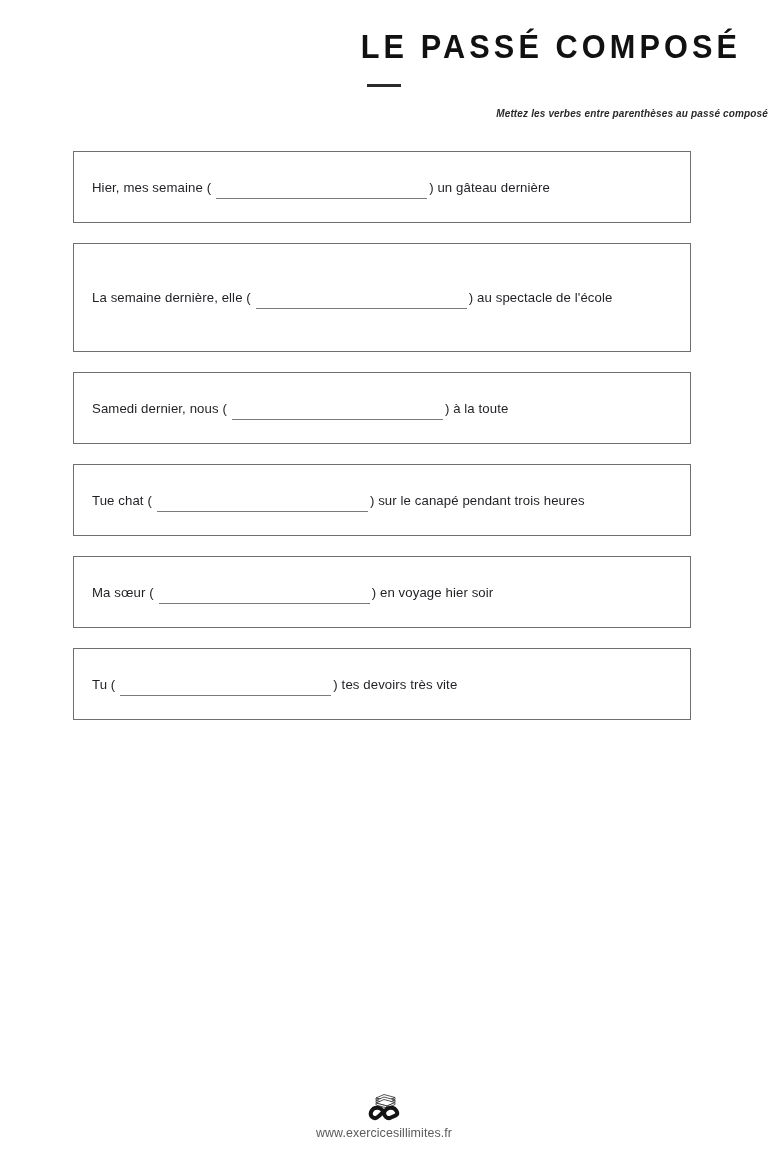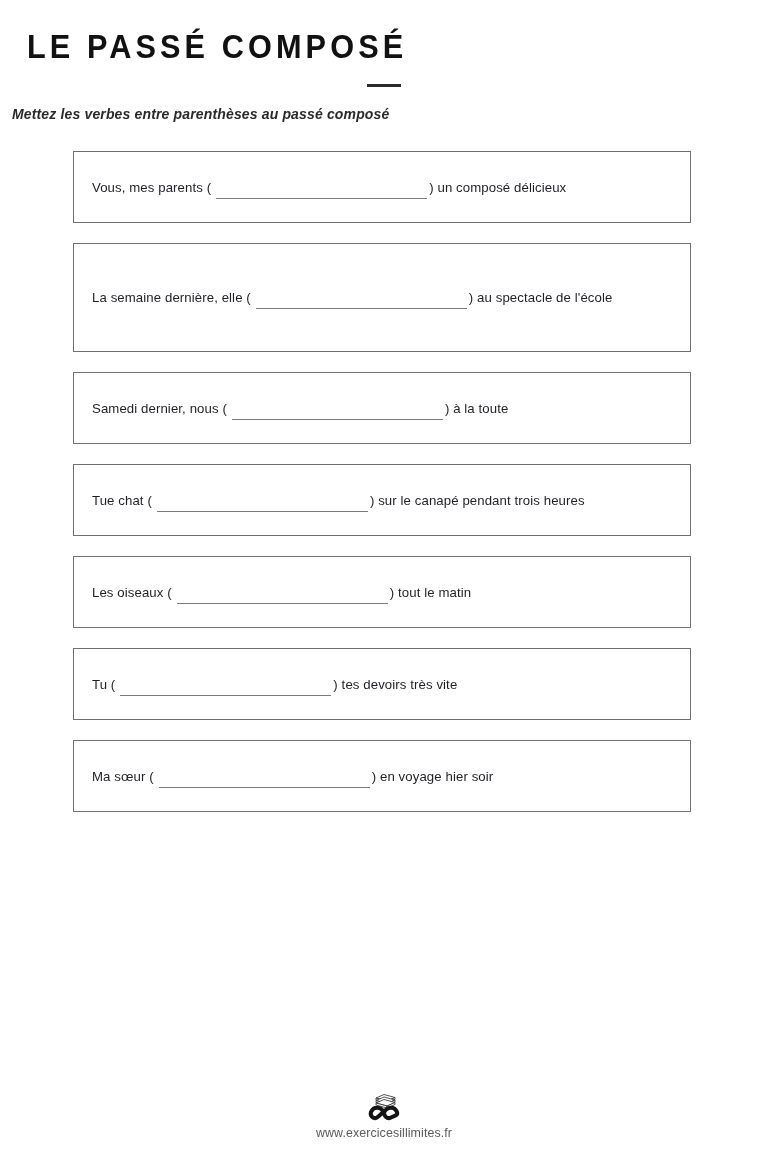--- a/index.html
+++ b/index.html
@@ -22,21 +22,21 @@
     height: 1152px;
     box-sizing: border-box;
     position: relative;
     display: flex;
     flex-direction: column;
   }
 
   
   .header {
     padding-top: 26px;
-    text-align: left;
+    text-align: right;
     flex: 0 0 auto;
   }
   .worksheet-title {
     font-family: "Liberation Sans", sans-serif;
     font-size: 33px;
     font-weight: 700;
     letter-spacing: 4.4px;
     color: #111111;
     margin: 0;
     line-height: 42px;
@@ -44,21 +44,21 @@
     transform-origin: center;
   }
   .title-divider {
     width: 34px;
     height: 3px;
     background: #2b2b2b;
     margin: 16px auto 0 auto;
   }
   .worksheet-subtitle {
     margin: 19px 0 0 12px;
-    font-size: 14px;
+    font-size: 10px;
     font-style: italic;
     font-weight: 700;
     color: #2a2a2a;
     letter-spacing: 0.15px;
     line-height: 16px;
   }
 
   
   .exercises {
     margin-top: 29px;
@@ -122,39 +122,36 @@
 <div class="page">
 
   <div class="header">
     <h1 class="worksheet-title">LE PASSÉ COMPOSÉ</h1>
     <div class="title-divider"></div>
     <p class="worksheet-subtitle">Mettez les verbes entre parenthèses au passé composé</p>
   </div>
 
   <div class="exercises">
       <div class="exercise-box h-single">
-        <div class="sentence"><span>Vous, mes parents (</span><span class="blank"></span><span>) un composé délicieux</span></div>
+        <div class="sentence"><span>Hier, mes semaine (</span><span class="blank"></span><span>) un gâteau dernière</span></div>
       </div>
       <div class="exercise-box h-double">
         <div class="sentence"><span>La semaine dernière, elle (</span><span class="blank"></span><span>) au spectacle de l'école</span></div>
       </div>
       <div class="exercise-box h-single">
         <div class="sentence"><span>Samedi dernier, nous (</span><span class="blank"></span><span>) à la toute</span></div>
       </div>
       <div class="exercise-box h-single">
         <div class="sentence"><span>Tue chat (</span><span class="blank"></span><span>) sur le canapé pendant trois heures</span></div>
       </div>
       <div class="exercise-box h-single">
-        <div class="sentence"><span>Les oiseaux (</span><span class="blank"></span><span>) tout le matin</span></div>
+        <div class="sentence"><span>Ma sœur (</span><span class="blank"></span><span>) en voyage hier soir</span></div>
       </div>
       <div class="exercise-box h-single">
         <div class="sentence"><span>Tu (</span><span class="blank"></span><span>) tes devoirs très vite</span></div>
-      </div>
-      <div class="exercise-box h-single">
-        <div class="sentence"><span>Ma sœur (</span><span class="blank"></span><span>) en voyage hier soir</span></div>
       </div>
     </div>
 
   <div class="footer">
     <svg class="brand-logo" viewBox="0 0 92 76">
 
       <g stroke="#2b2b2b" stroke-width="1.6" fill="#ffffff" stroke-linejoin="round">
         <path d="M30 28 L46 21 L68 27 L52 34 Z"></path>
         <path d="M30 28 L30 32 L52 38 L52 34 Z"></path>
         <path d="M52 34 L68 27 L68 31 L52 38 Z"></path>

